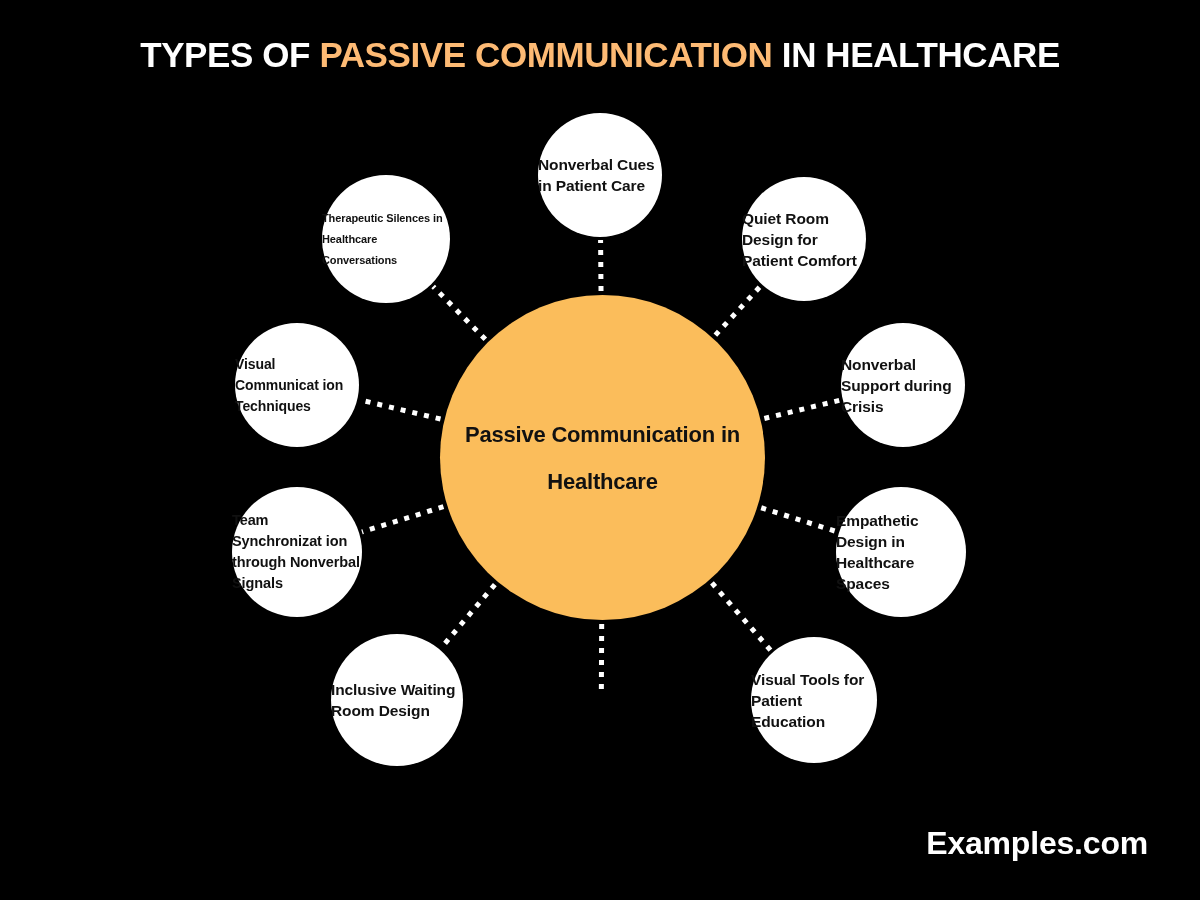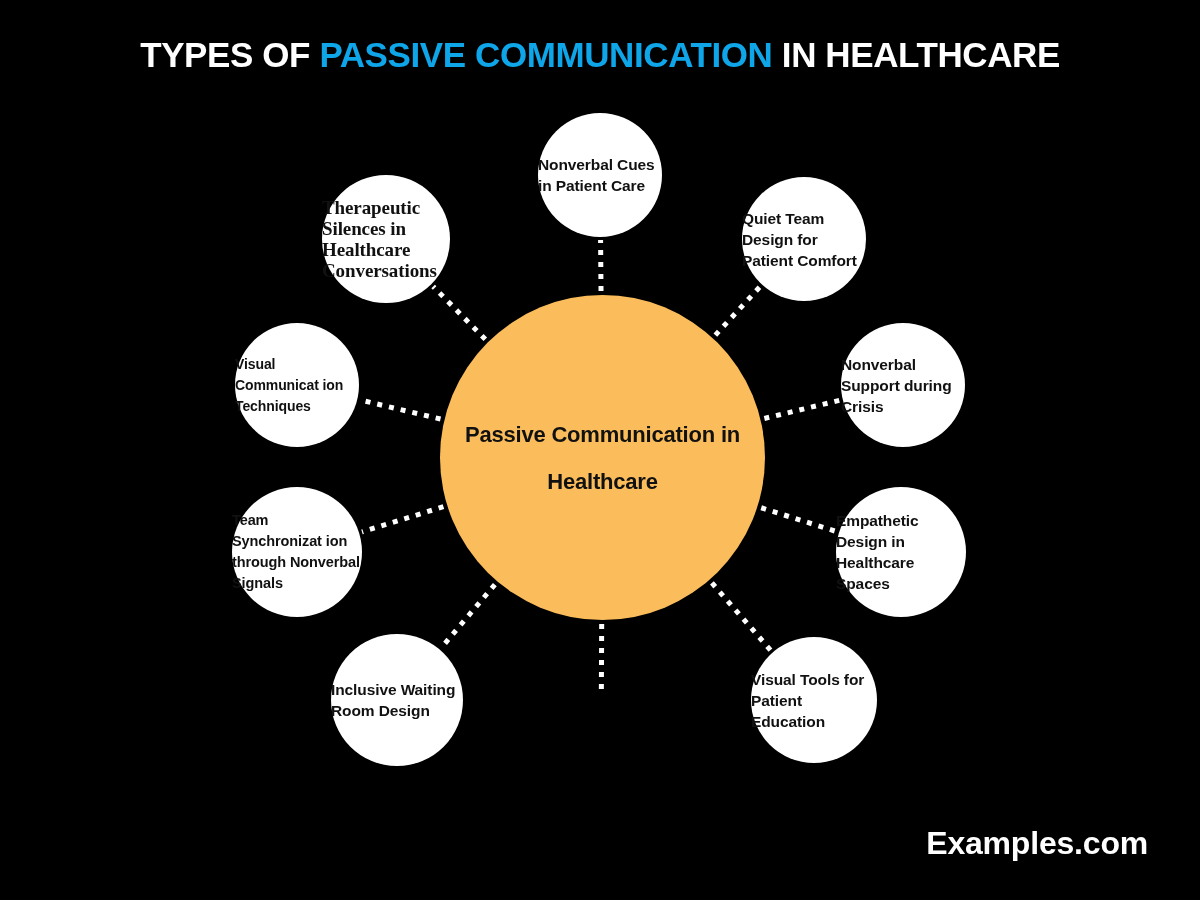--- a/index.html
+++ b/index.html
@@ -25,21 +25,21 @@
     width: 1200px;
     text-align: center;
     font-size: 35px;
     font-weight: 700;
     letter-spacing: -0.4px;
     line-height: 46px;
     white-space: nowrap;
   }
   #title-bar span { display: inline; }
   .t-white { color: #ffffff; }
-  .t-accent { color: #0ea5e9; }
+  .t-accent { color: #fdba74; }
 
   
   #diagram {
     position: absolute;
     top: 0; left: 0;
     width: 1200px;
     height: 900px;
   }
   #connector-layer {
     position: absolute;
@@ -124,40 +124,40 @@
         <line x1="485.30926199744795" y1="339.2266685747916" x2="433.1578345115375" y2="286.59347270563944" stroke="#ffffff" stroke-width="5" stroke-dasharray="5 7" stroke-linecap="butt"></line>
       </svg>
 
     <div id="center-node">
       <div id="center-label">Passive Communication in Healthcare</div>
     </div>
   <div class="node" style="left: 538px; top: 113px; width: 124px; height: 124px;">
         <div class="node-label" style="font-size: 15.5px;">Nonverbal Cues in Patient Care</div>
       </div>
       <div class="node" style="left: 742px; top: 177px; width: 124px; height: 124px;">
-        <div class="node-label" style="font-size: 15.5px;">Quiet Team Design for Patient Comfort</div>
+        <div class="node-label" style="font-size: 15.5px;">Quiet Room Design for Patient Comfort</div>
       </div>
       <div class="node" style="left: 841px; top: 323px; width: 124px; height: 124px;">
         <div class="node-label" style="font-size: 15.5px;">Nonverbal Support during Crisis</div>
       </div>
       <div class="node" style="left: 836px; top: 487px; width: 130px; height: 130px;">
         <div class="node-label" style="font-size: 15.5px;">Empathetic Design in Healthcare Spaces</div>
       </div>
       <div class="node" style="left: 751px; top: 637px; width: 126px; height: 126px;">
         <div class="node-label" style="font-size: 15.5px;">Visual Tools for Patient Education</div>
       </div>
       <div class="node" style="left: 331px; top: 634px; width: 132px; height: 132px;">
         <div class="node-label" style="font-size: 15.5px;">Inclusive Waiting Room Design</div>
       </div>
       <div class="node" style="left: 232px; top: 487px; width: 130px; height: 130px;">
         <div class="node-label" style="font-size: 14.5px;">Team Synchronizat ion through Nonverbal Signals</div>
       </div>
       <div class="node" style="left: 235px; top: 323px; width: 124px; height: 124px;">
         <div class="node-label" style="font-size: 14px;">Visual Communicat ion Techniques</div>
       </div>
       <div class="node" style="left: 322px; top: 175px; width: 128px; height: 128px;">
-        <div class="node-label" style="font-size: 19px; font-family: Liberation Serif, serif;">Therapeutic Silences in Healthcare Conversations</div>
+        <div class="node-label" style="font-size: 11px;">Therapeutic Silences in Healthcare Conversations</div>
       </div>
     </div>
 
   <div id="brand">Examples.com</div>
 
 </div>
 
 </body></html>

